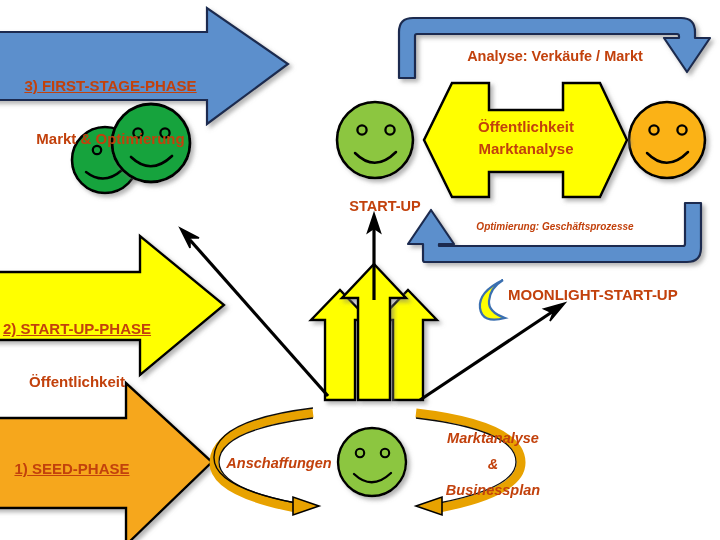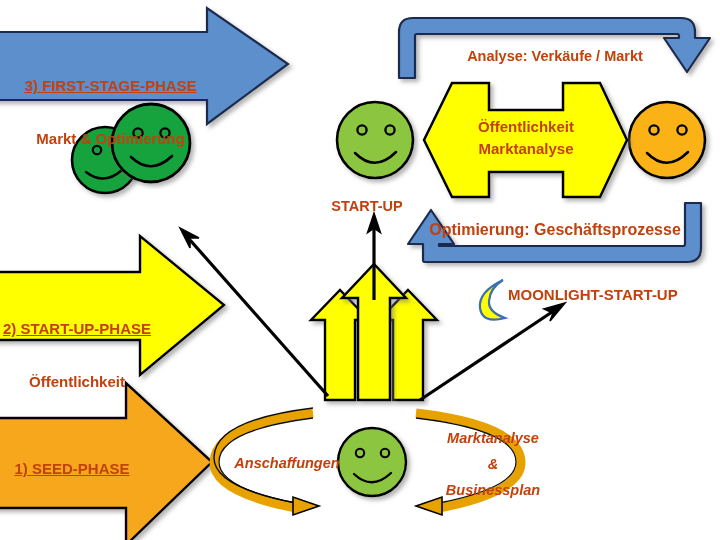--- a/index.html
+++ b/index.html
@@ -16,21 +16,21 @@
     color:#c2410c;
     text-align:center;
     line-height:1.18;
     white-space:pre;
     pointer-events:none;
   }
   .phase-txt{font-size:15px;}
   .phase-txt .l1{display:block;text-decoration:underline;}
   .phase-txt .l2{display:block;text-align:center;}
   .cap{font-size:14.5px;}
-  .cap2{font-size:16px;}
+  .cap2{font-size:10px;font-style:italic;}
   .cross{font-size:15px;}
   .moon-lbl{font-size:15px;}
   .cycle-lbl{font-size:14.5px;font-style:italic;}
 </style>
 </head>
 <body>
 
 <div id="stage">
 
 <svg id="art" viewBox="0 0 720 540">
@@ -172,29 +172,29 @@
   <span class="l1"><span>2)</span> <span>START-UP-PHASE</span></span>
   <span class="l2">Öffentlichkeit</span>
 </div>
 
 <div class="lbl phase-txt" style="left:2px;top:425px;width:140px;">
   <span class="l1"><span>1)</span> <span>SEED-PHASE</span></span>
   
 </div>
 
 
-<div class="lbl cap" style="left:307px;top:198px;width:120px;">START-UP</div>
+<div class="lbl cap" style="left:325px;top:198px;width:120px;">START-UP</div>
 
 <div class="lbl cap" style="left:430px;top:48px;width:250px;">Analyse: Verkäufe / Markt</div>
 
 <div class="lbl cap2" style="left:420px;top:221px;width:270px;">Optimierung: Geschäftsprozesse</div>
 
 <div class="lbl cross" style="left:453px;top:118px;width:146px;">Öffentlichkeit</div>
 <div class="lbl cross" style="left:453px;top:140px;width:146px;">Marktanalyse</div>
 
 <div class="lbl moon-lbl" style="left:508px;top:286px;width:208px;text-align:left;">MOONLIGHT-START-UP</div>
 
-<div class="lbl cycle-lbl" style="left:218px;top:455px;width:122px;margin-left:8px;">Anschaffungen</div>
+<div class="lbl cycle-lbl" style="left:218px;top:455px;width:122px;">Anschaffungen</div>
 <div class="lbl cycle-lbl" style="left:425px;top:430px;width:136px;">Marktanalyse</div>
 <div class="lbl cycle-lbl" style="left:425px;top:456px;width:136px;">&amp;</div>
 <div class="lbl cycle-lbl" style="left:425px;top:482px;width:136px;">Businessplan</div>
 
 </div>
 
 </body></html>

